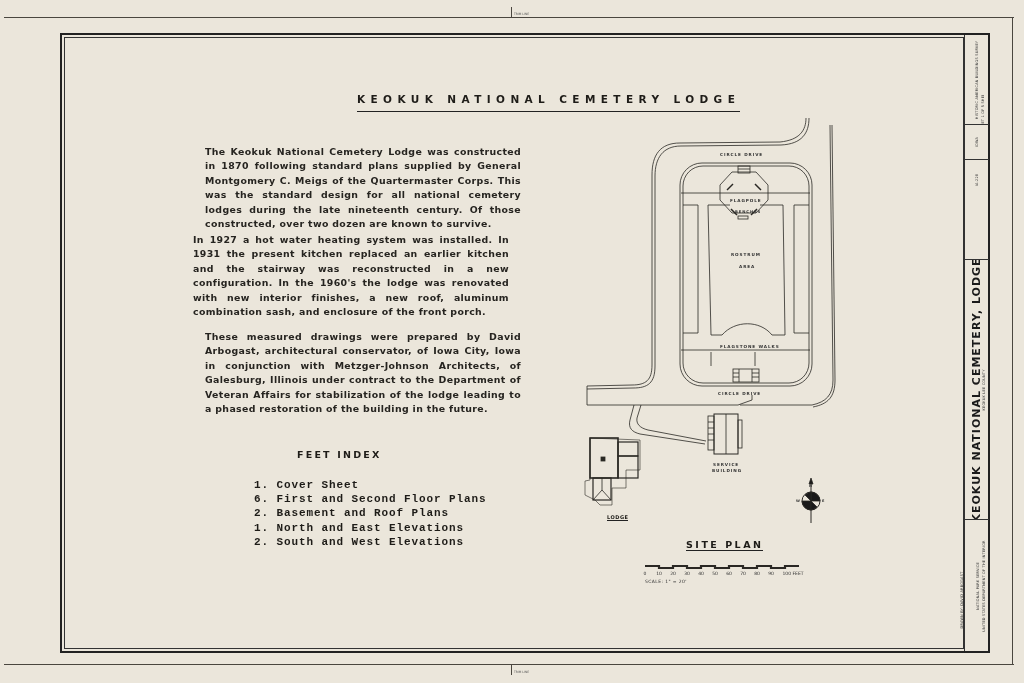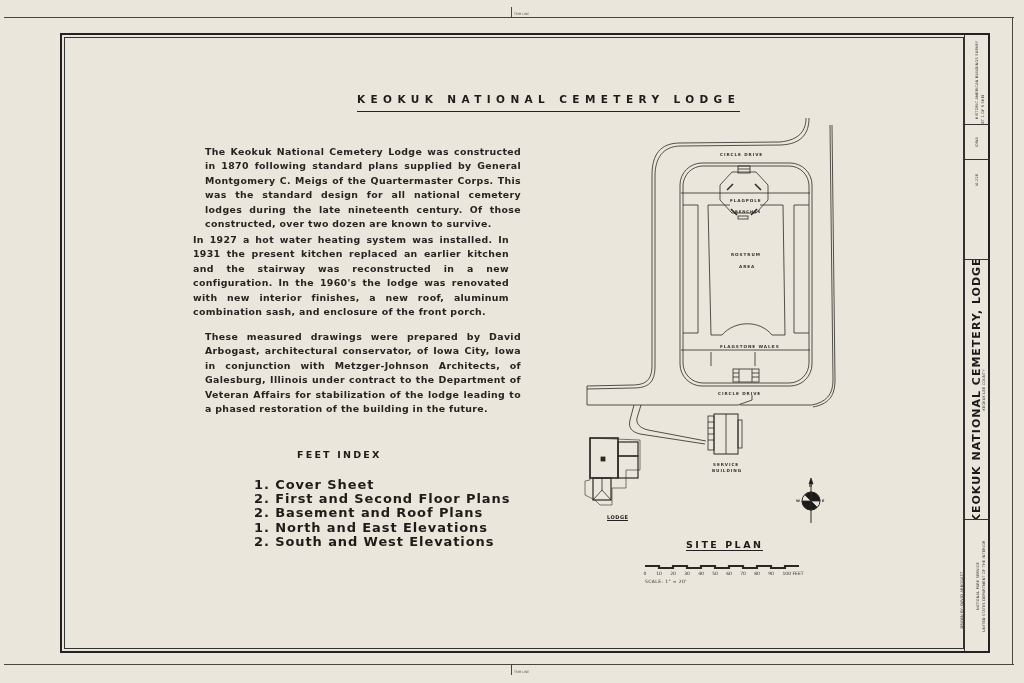--- a/index.html
+++ b/index.html
@@ -38,21 +38,21 @@
       letter-spacing: 5.4px; border-bottom: 1.5px solid #222; padding-bottom: 6px; white-space: nowrap;
     }
     .para {
       position: absolute; left: 189px; width: 316px; font-size: 9.4px; line-height: 14.4px;
       text-align: justify; font-weight: bold; letter-spacing: 0.35px; color: #262420;
     }
     .sheet-index-title {
       position: absolute; left: 297px; top: 449px; font-size: 9.5px; font-weight: bold; letter-spacing: 2.2px;
     }
     .sheet-list { position: absolute; left: 254px; top: 478px; margin: 0; padding: 0; list-style: none; }
-    .sheet-list li { font-size: 13px; line-height: 14.2px; font-weight: bold; letter-spacing: 0.9px; white-space: nowrap; }
+    .sheet-list li { font-size: 11px; line-height: 14.2px; font-weight: bold; letter-spacing: 0.9px; white-space: nowrap; font-family: Liberation Mono, monospace; }
     .plan-label { position: absolute; font-size: 4.2px; letter-spacing: 0.9px; color: #333; white-space: nowrap; font-weight: bold; }
     .site-plan-title {
       position: absolute; left: 686px; top: 539px; font-size: 9.5px; font-weight: bold; letter-spacing: 2.5px;
       border-bottom: 1.5px solid #222;
     }
     .scale-ticks { position: absolute; left: 643px; top: 571px; width: 175px; height: 8px; }
     .scale-ticks span { position: absolute; font-size: 4.5px; color: #333; transform: translateX(-50%); }
     .scale-note { position: absolute; left: 645px; top: 579px; font-size: 4.5px; color: #333; letter-spacing: 0.4px; }
     .lodge-label { position: absolute; left: 607px; top: 514px; font-size: 5px; font-weight: bold; border-bottom: 1px solid #222; letter-spacing: 0.5px; }
     svg.site { position: absolute; left: 0; top: 0; }
@@ -73,21 +73,21 @@
 
 <div class="doc-title">KEOKUK NATIONAL CEMETERY LODGE</div>
 
 <p class="para" style="top:129px; margin:16px;">The Keokuk National Cemetery Lodge was constructed in 1870 following standard plans supplied by General Montgomery C. Meigs of the Quartermaster Corps. This was the standard design for all national cemetery lodges during the late nineteenth century. Of those constructed, over two dozen are known to survive.</p>
 <p class="para" style="top:229px; margin:4px;">In 1927 a hot water heating system was installed. In 1931 the present kitchen replaced an earlier kitchen and the stairway was reconstructed in a new configuration. In the 1960's the lodge was renovated with new interior finishes, a new roof, aluminum combination sash, and enclosure of the front porch.</p>
 <p class="para" style="top:314px; margin:16px;">These measured drawings were prepared by David Arbogast, architectural conservator, of Iowa City, Iowa in conjunction with Metzger-Johnson Architects, of Galesburg, Illinois under contract to the Department of Veteran Affairs for stabilization of the lodge leading to a phased restoration of the building in the future.</p>
 
 <div class="sheet-index-title">FEET INDEX</div>
 <ul class="sheet-list">
   <li>1. Cover Sheet</li>
-  <li>2. First and Second Floor Plans</li>
+  <li>6. First and Second Floor Plans</li>
   <li>2. Basement and Roof Plans</li>
   <li>1. North and East Elevations</li>
   <li>2. South and West Elevations</li>
 </ul>
 
 <svg class="site" width="1024" height="683" fill="none" stroke="#2a2824" stroke-width="0.8">
 
   <path d="M806 118 C806 130 800 140 780 142 L680 143 C660 143 652 155 652 175 L652 365 C652 380 646 385 632 385 L587 386"></path>
   <path d="M809 118 C809 133 802 144 781 145 L681 146 C663 146 655 158 655 176 L655 366 C655 383 648 388 633 388 L587 389"></path>
   <path d="M587 386 L587 405 L738 405 L752 400 L752 395"></path>

